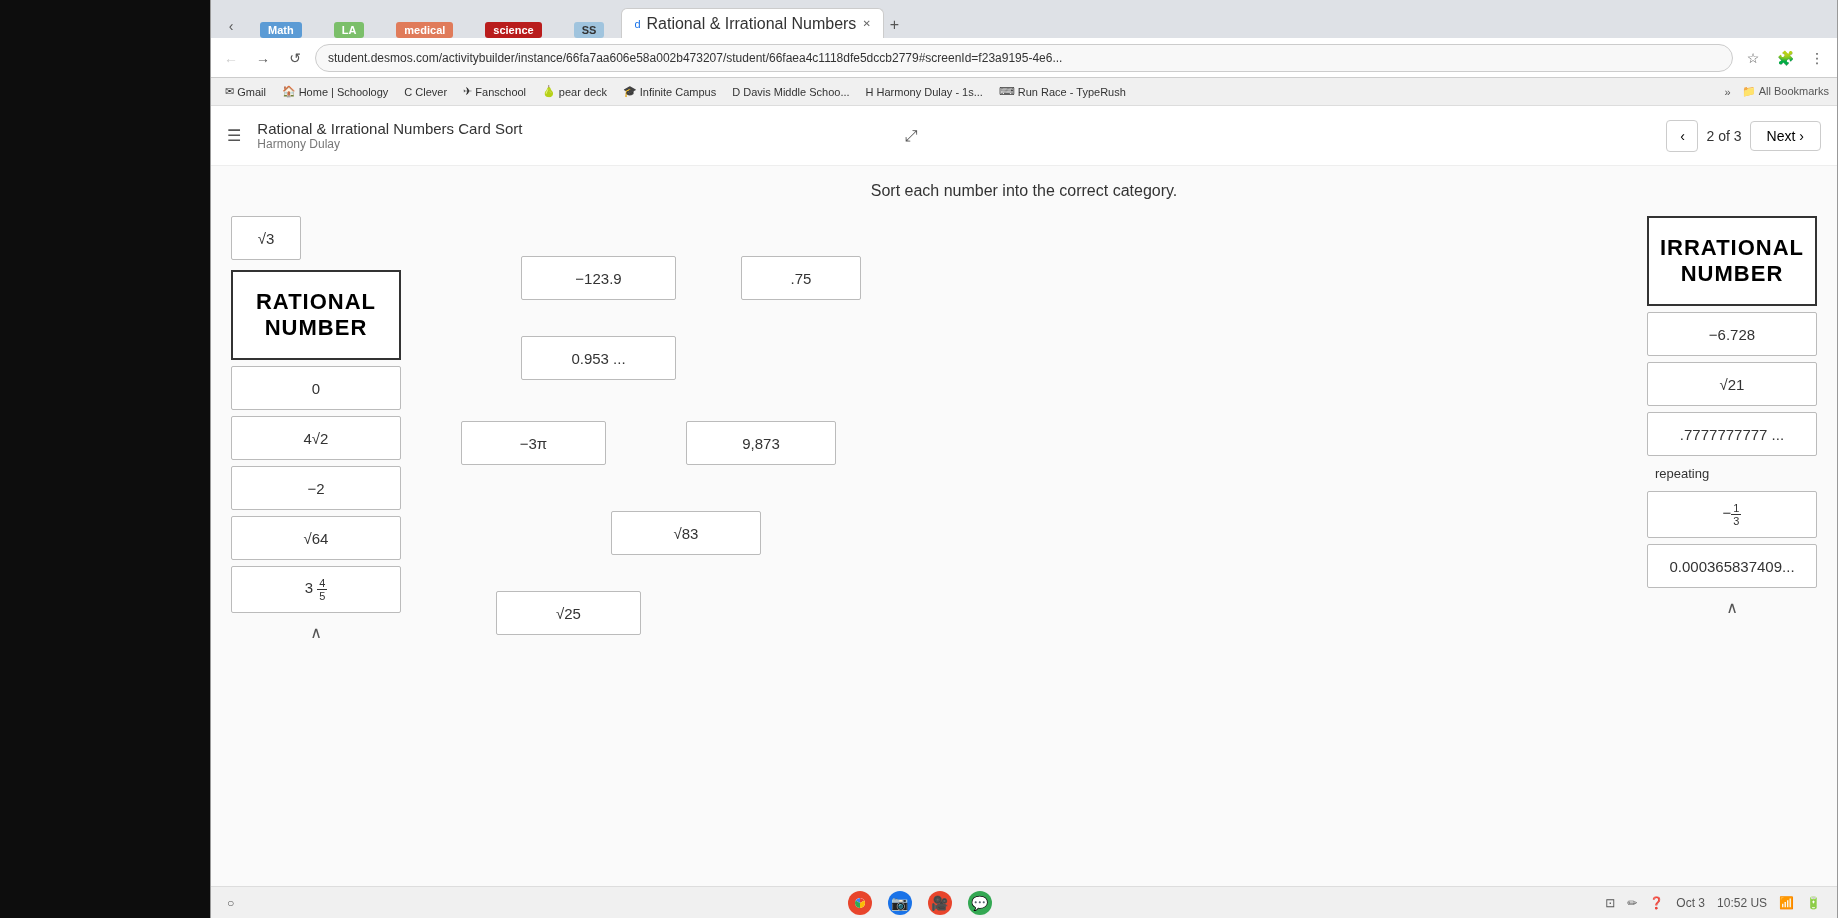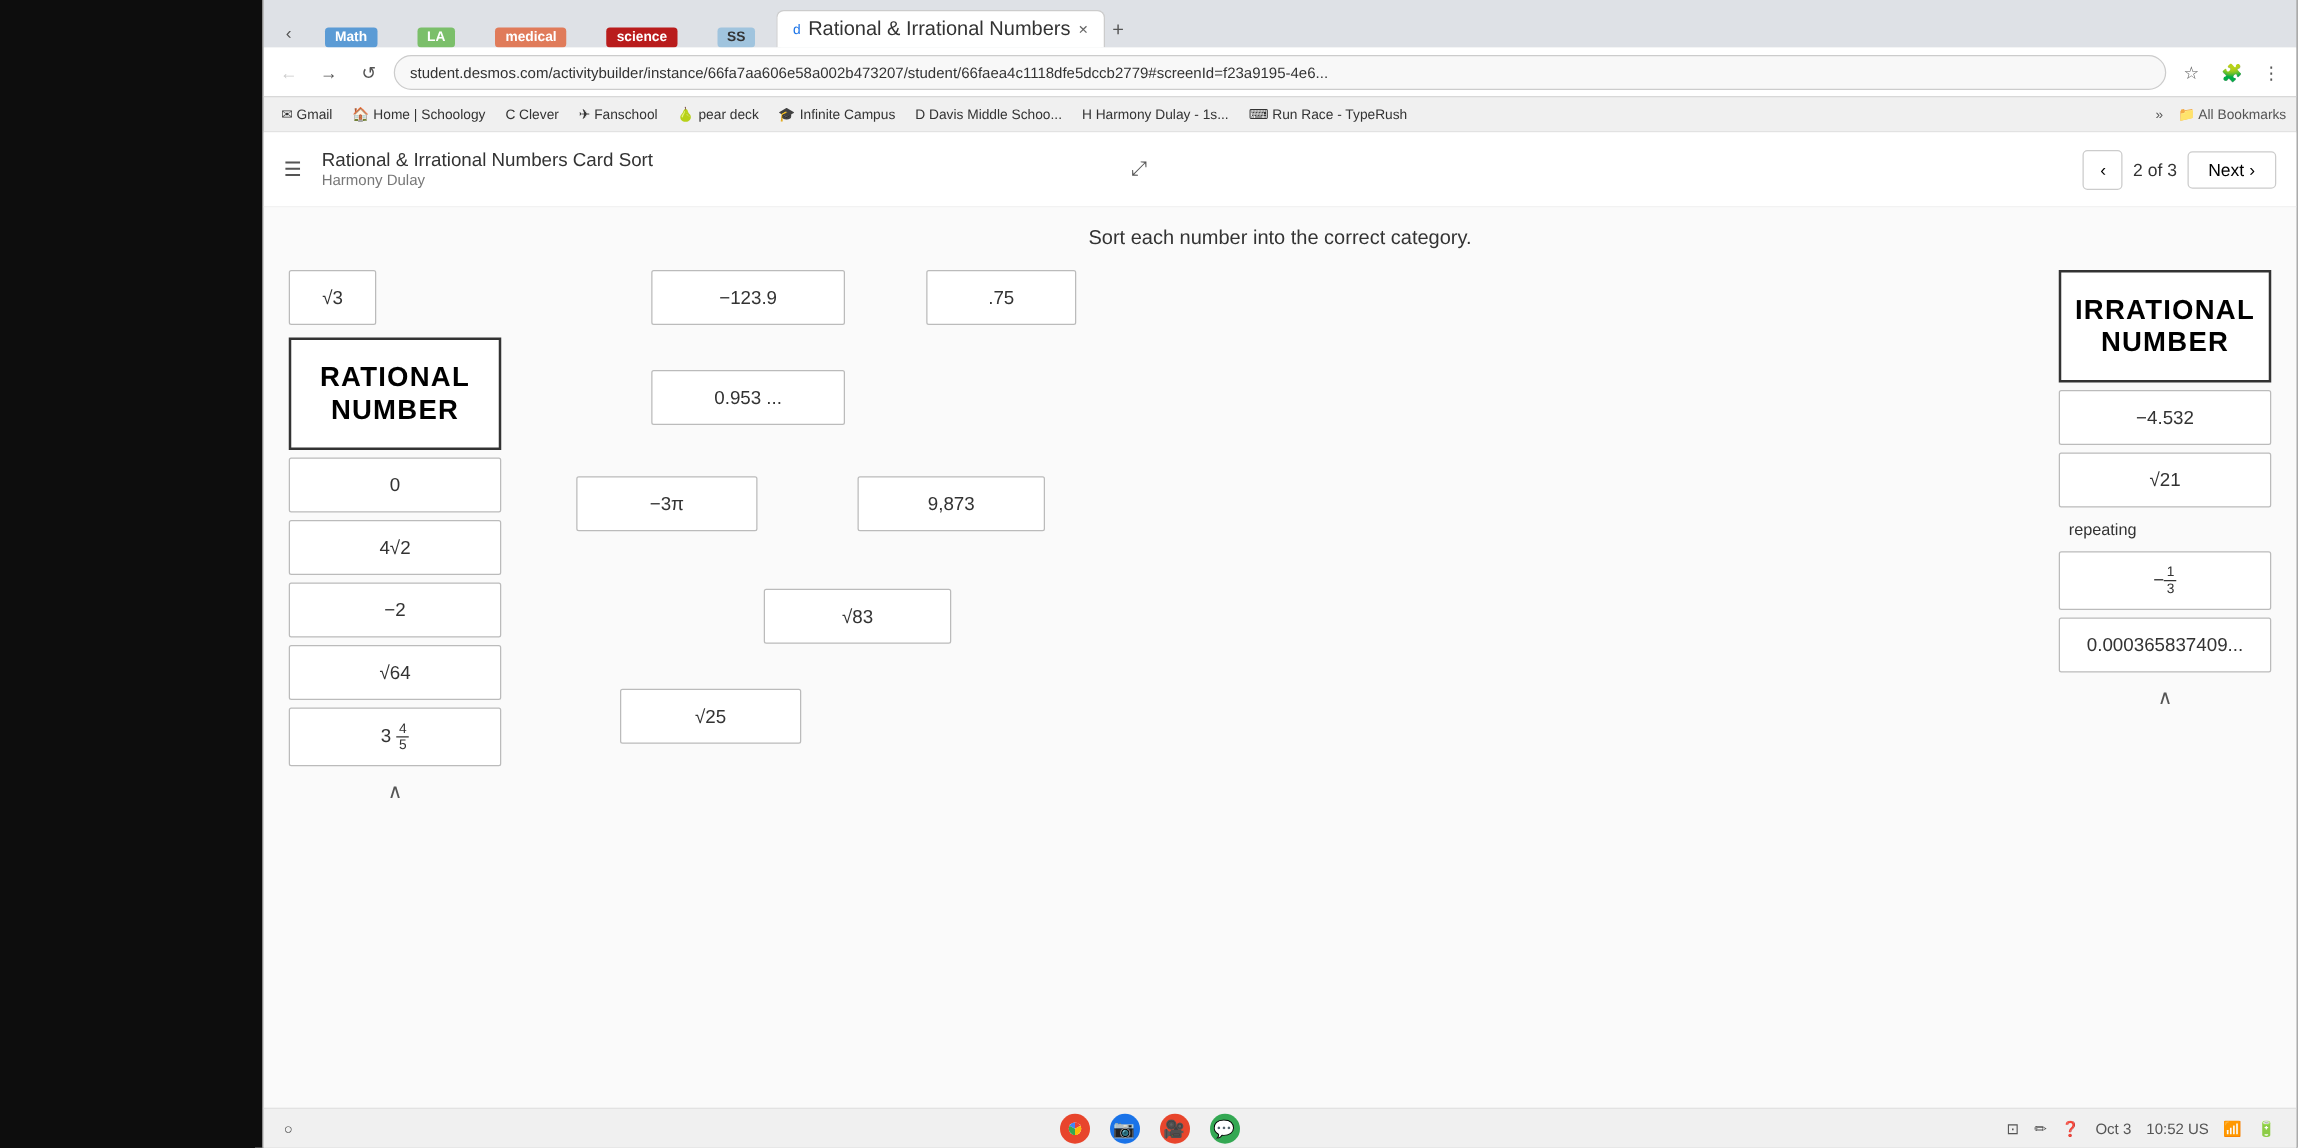--- a/index.html
+++ b/index.html
@@ -257,20 +257,21 @@
       cursor: grab;
       min-height: 44px;
       display: flex;
       align-items: center;
       justify-content: center;
       border-radius: 2px;
     }
     .number-card.floating {
       position: absolute;
       width: 160px;
+      margin-top: 40px;
     }
     .fraction { display: inline-flex; flex-direction: column; align-items: center; font-size: 12px; }
     .fraction .num { border-bottom: 1px solid #333; padding: 0 2px; }
     .fraction .den { padding: 0 2px; }
 
     
     .scroll-arrow {
       text-align: center;
       font-size: 16px;
       color: #555;
@@ -444,24 +445,27 @@
             <span>√25</span>
           </div>
         </div>
 
         <div class="column right-col">
           <div class="category-header">
             <span style="white-space:pre-line;">IRRATIONAL
 NUMBER</span>
           </div>
           <div class="number-card">
-            <span>−4.532</span>
+            <span>−6.728</span>
           </div>
           <div class="number-card">
             <span>√21</span>
+          </div>
+          <div class="number-card">
+            <span>.7777777777 ...</span>
           </div>
           <div style="padding:4px 8px;font-size:13px;color:#333;">
             <span>repeating</span>
           </div>
           <div class="number-card">
             <span>−<span class="fraction" style="display:inline-flex;flex-direction:column;vertical-align:middle;font-size:11px;">
                   <span class="num" style="border-bottom:1px solid #333;text-align:center;">1</span>
                   <span class="den" style="text-align:center;">3</span>
                 </span></span>
           </div>

